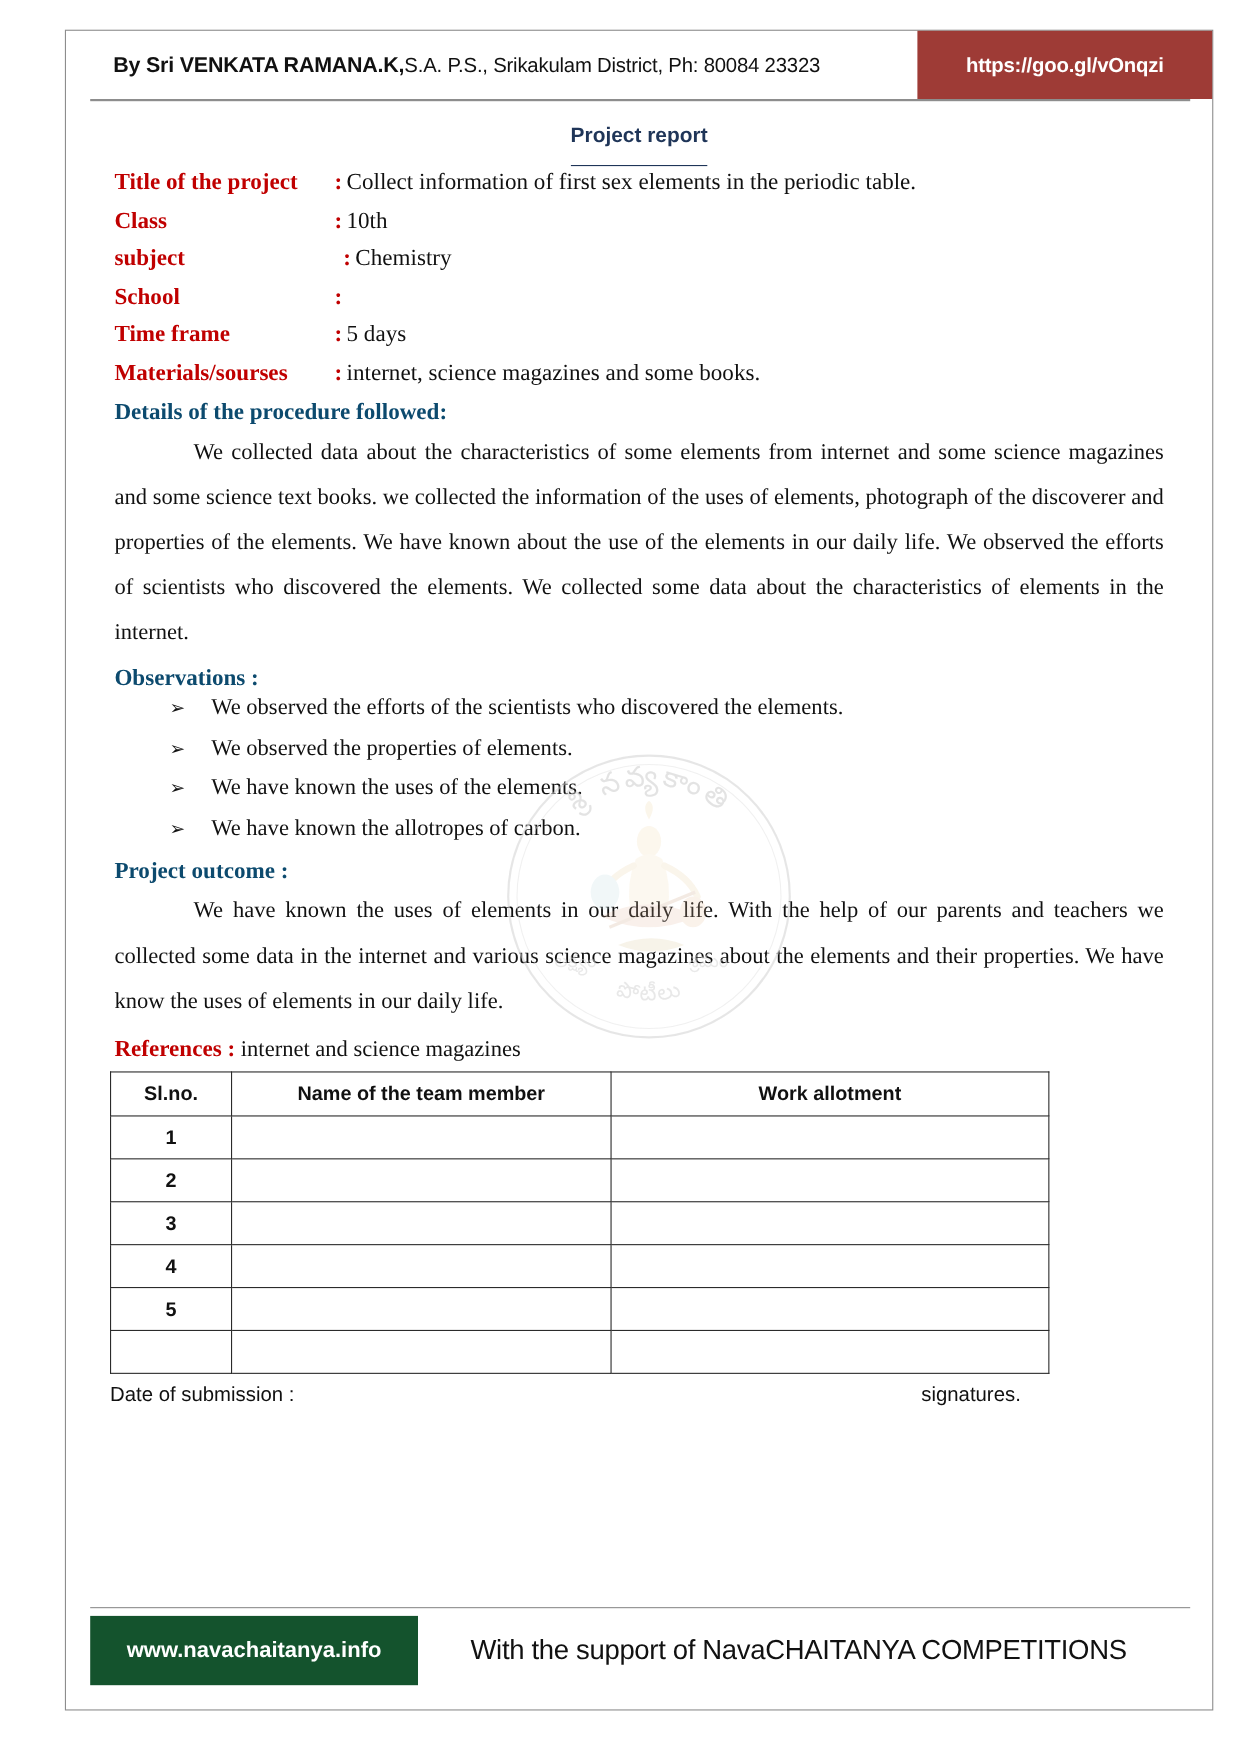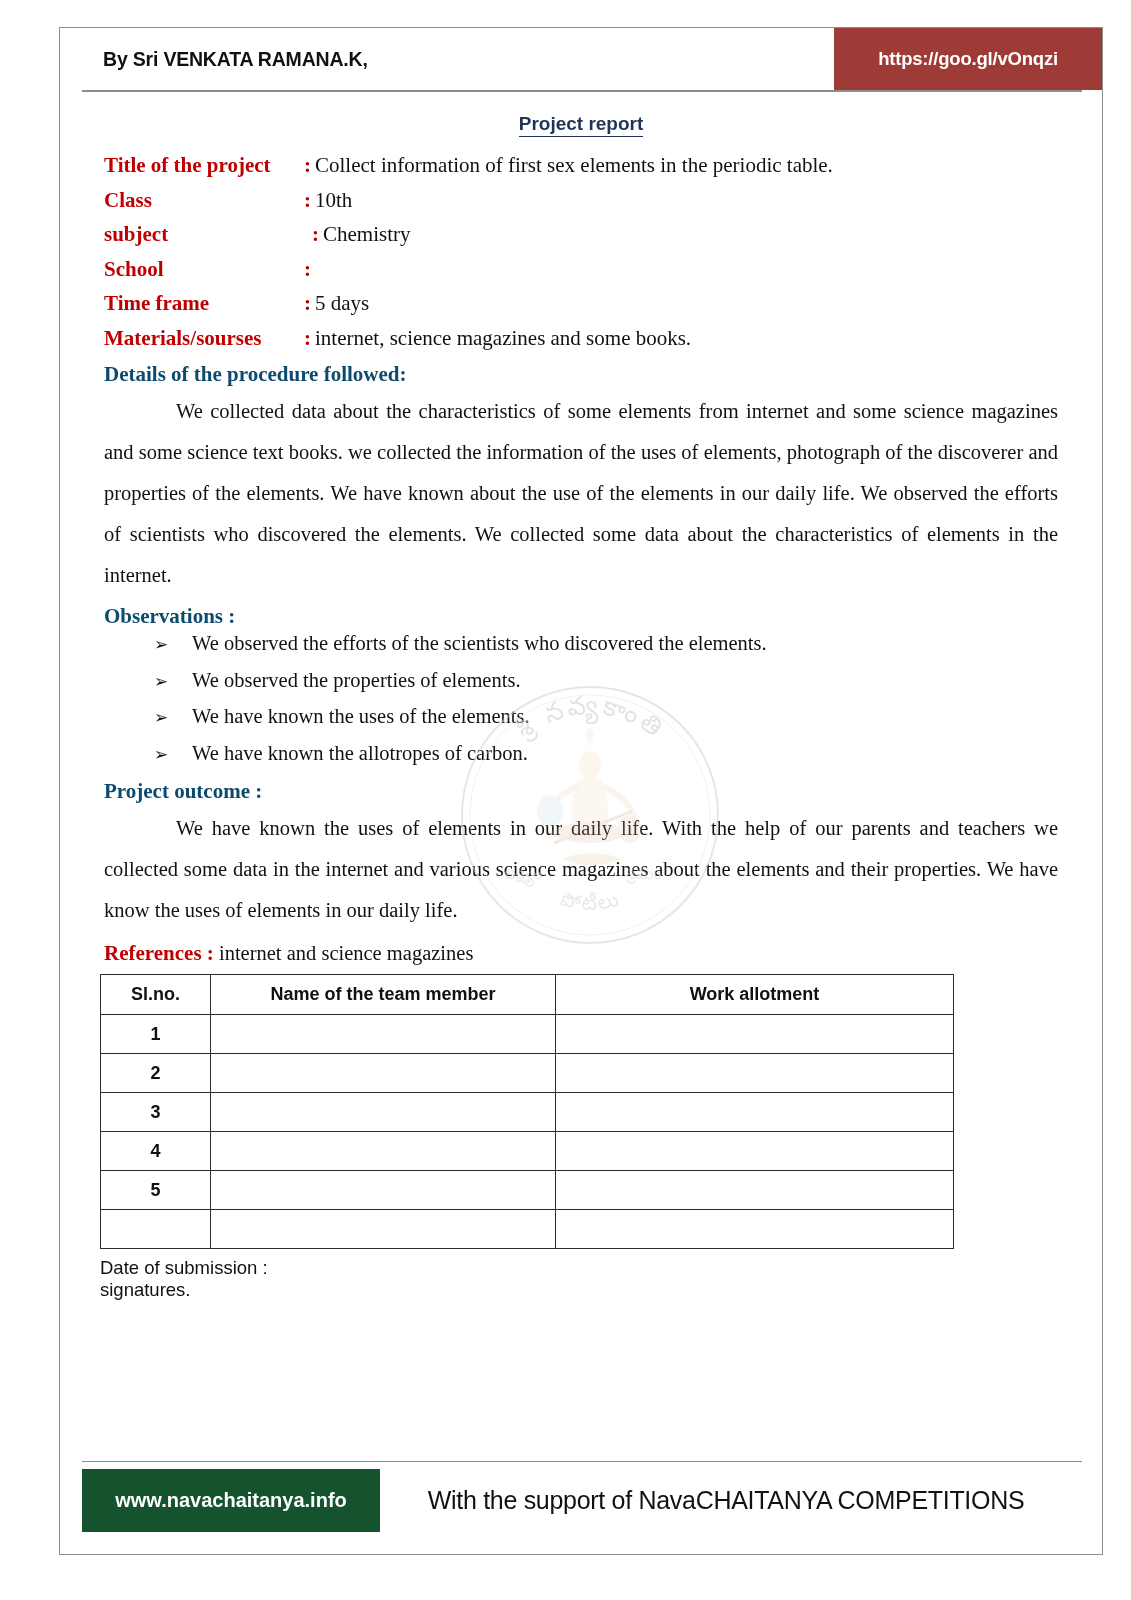--- a/index.html
+++ b/index.html
@@ -79,21 +79,21 @@
   .doc-title {
     text-align: center;
     margin-top: 23px;
     font-family: "Liberation Sans", sans-serif;
     font-weight: bold;
     font-size: 19px;
     color: #1f3558;
   }
   .doc-title span {
     border-bottom: 1.6px solid #1f3558;
-    padding-bottom: 2px;
+    padding-bottom: 16px;
   }
 
   
   .fields {
     margin-top: 20px;
     padding-left: 22px;
   }
   .field-row {
     display: flex;
     align-items: flex-end;
@@ -209,21 +209,20 @@
   .col-work { width: 398px; }
 
   .submission-row {
     margin: 8px 0 0 18px;
     width: 853px;
     display: flex;
     justify-content: space-between;
     font-family: "Liberation Sans", sans-serif;
     font-size: 18.5px;
     color: #111;
-    flex-direction: column;
   }
   .submission-row .sig { padding-right: 25px; }
 
   
   .footer-rule {
     position: absolute;
     left: 22px; bottom: 92px;
     width: 1000px;
     height: 1.5px;
     background: #8d8d8d;
@@ -272,20 +271,21 @@
   .watermark svg { display: block; }
 </style>
 </head>
 <body>
 
 <div class="page-frame">
 
   <div class="header-band">
     <div class="header-byline">
       <span class="bold-part">By Sri VENKATA RAMANA.K,</span>
+        <span> S.A. P.S., Srikakulam District, Ph: 80084 23323</span>
     </div>
     <div class="header-url">https://goo.gl/vOnqzi</div>
   </div>
   <div class="header-rule"></div>
 
   <div class="content">
 
     <div class="doc-title">
       <span>Project report</span>
     </div>

